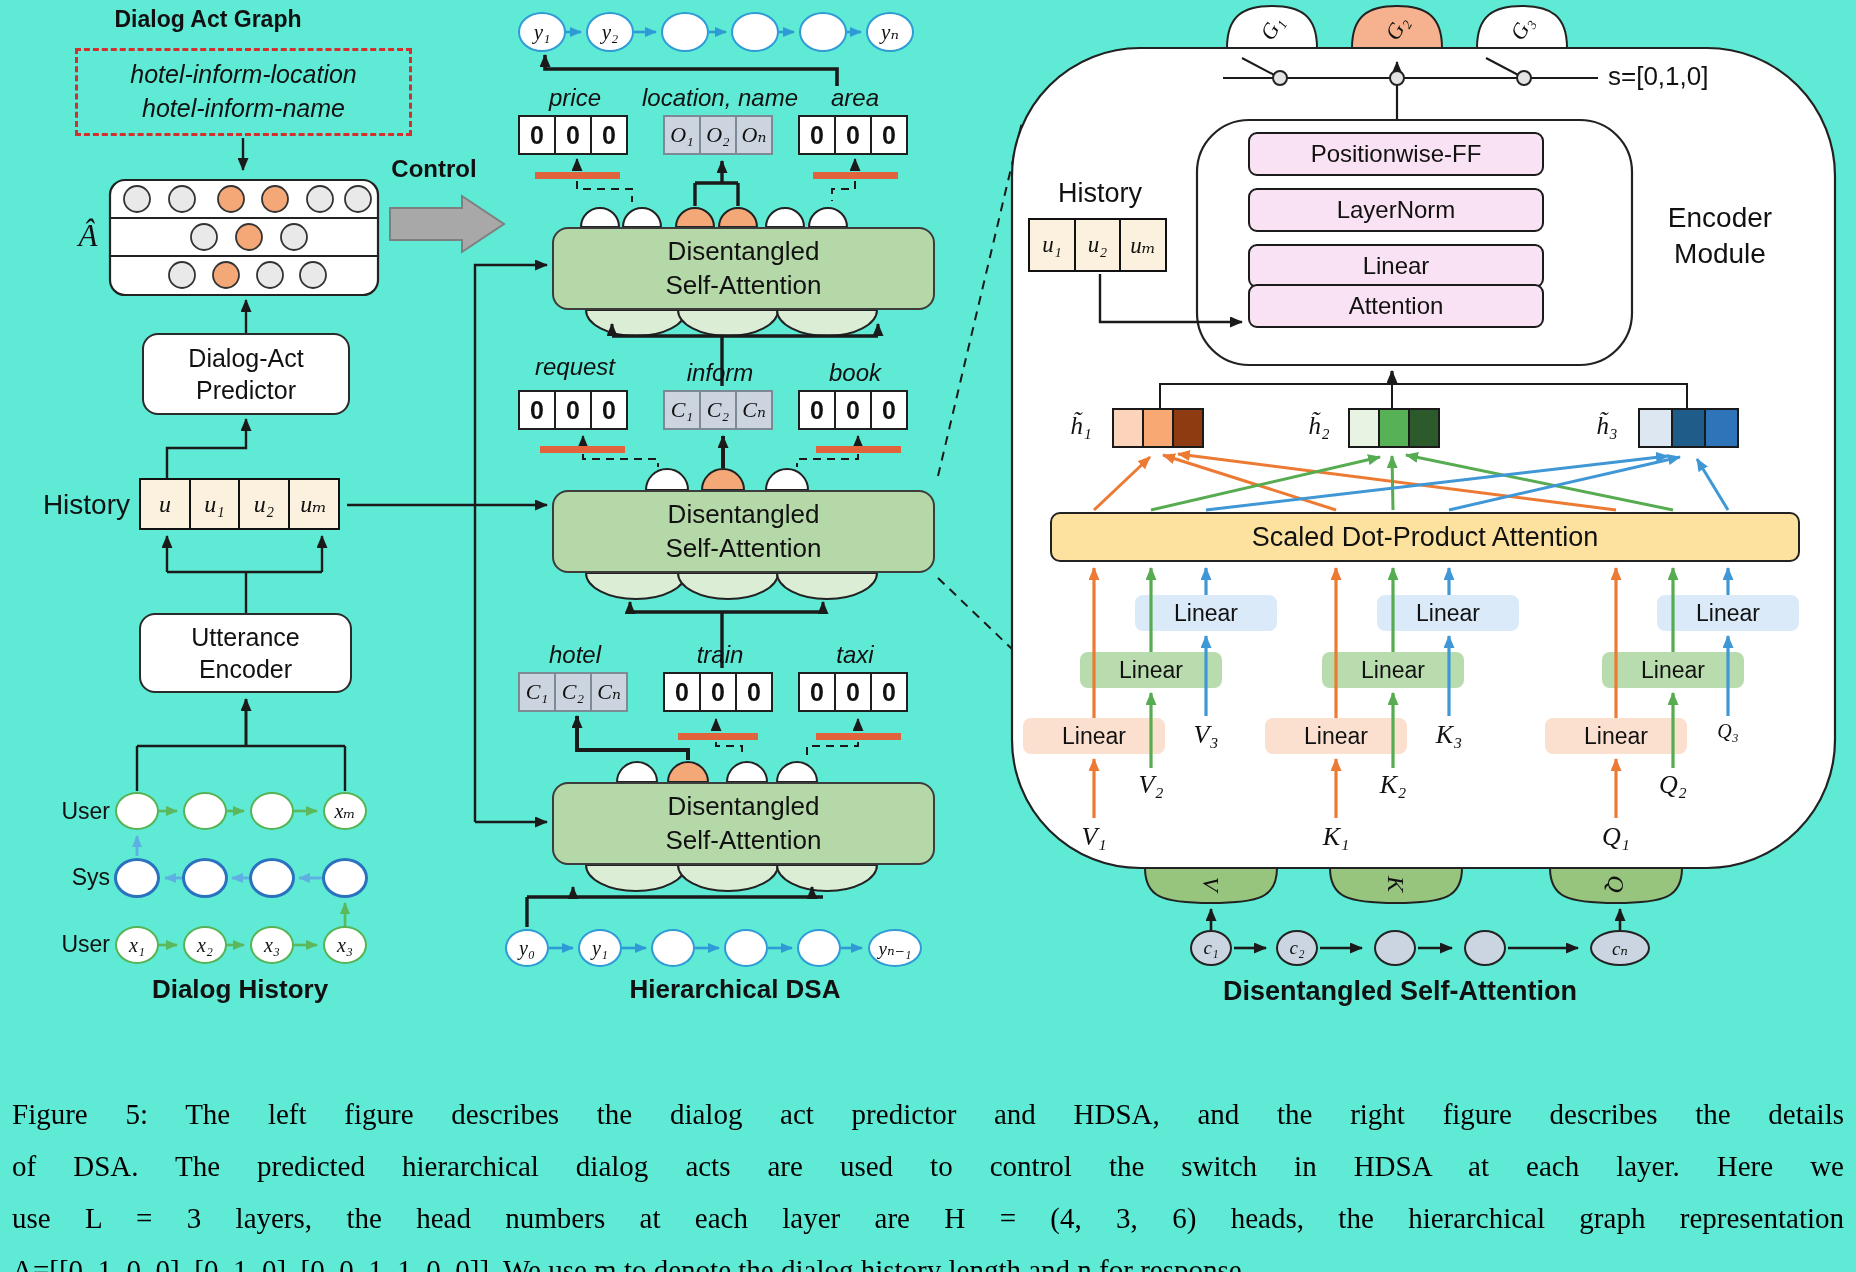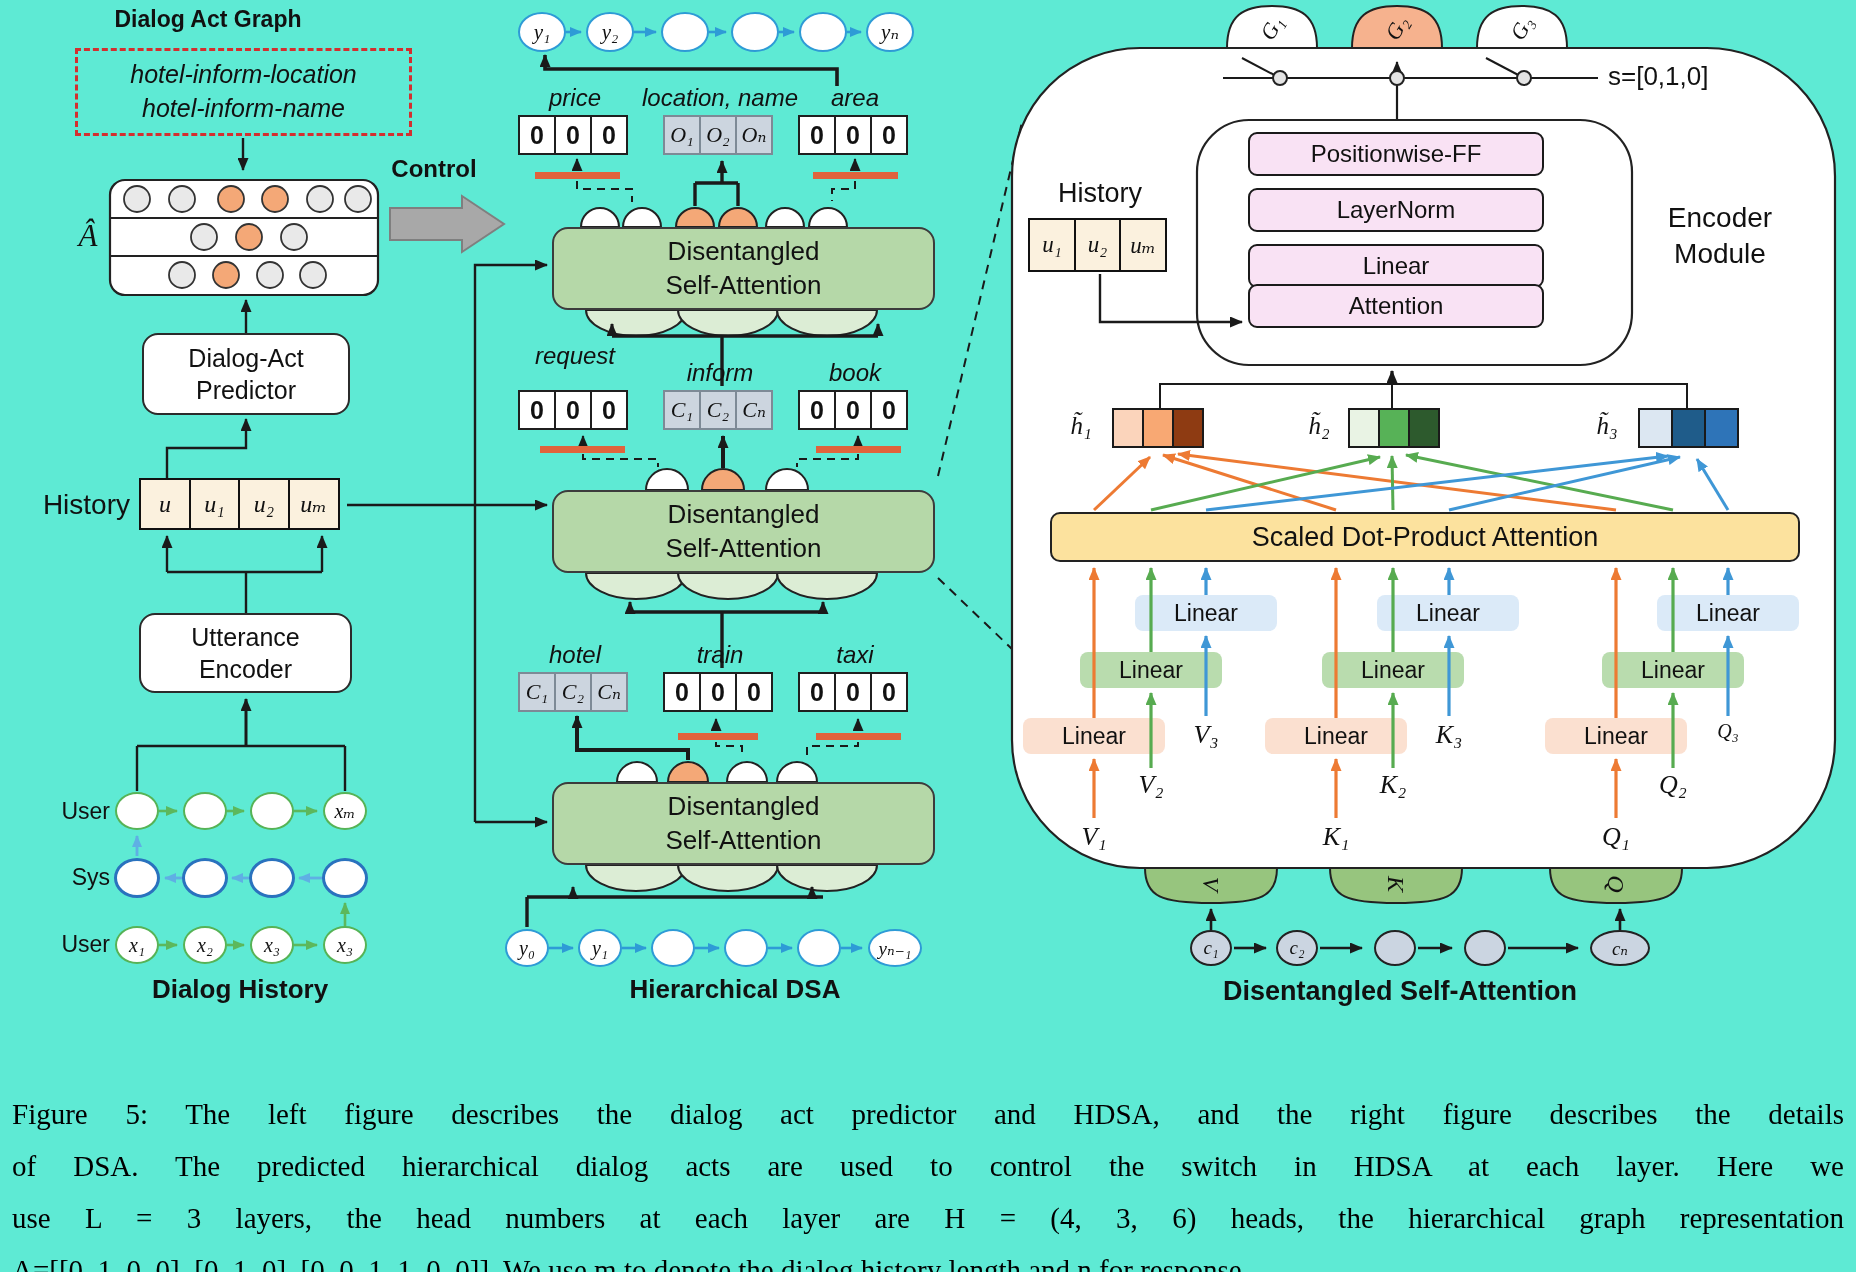--- a/index.html
+++ b/index.html
@@ -345,21 +345,21 @@
   <div class="cell">0</div>
 </div>
 <div class="obar" style="left:535px;top:172px;width:85px;"></div>
 <div class="obar" style="left:813px;top:172px;width:85px;"></div>
 
 <div class="dsa col abs" style="left:552px;top:227px;width:383px;height:83px;">
   <div>Disentangled</div>
   <div>Self-Attention</div>
 </div>
 
-<div class="arrlabel lbl" style="left:518px;top:342px;width:114px;">request</div>
+<div class="arrlabel lbl" style="left:518px;top:353px;width:114px;">request</div>
 <div class="arrlabel lbl" style="left:663px;top:359px;width:114px;">inform</div>
 <div class="arrlabel lbl" style="left:798px;top:359px;width:114px;">book</div>
 <div class="cells" style="left:518px;top:390px;">
   <div class="cell">0</div>
   <div class="cell">0</div>
   <div class="cell">0</div>
 </div>
 <div class="cells" style="left:663px;top:390px;">
   <div class="cell gray math">C₁</div>
   <div class="cell gray math">C₂</div>

